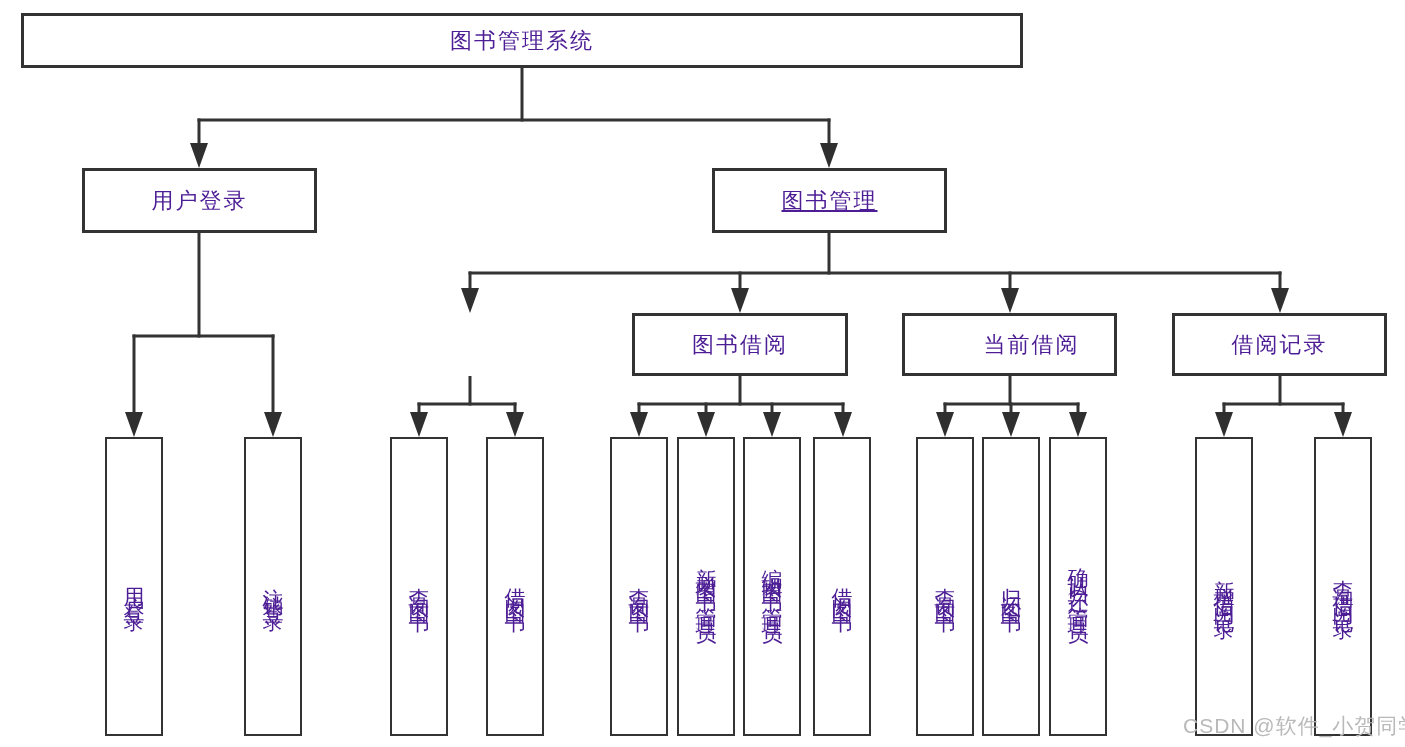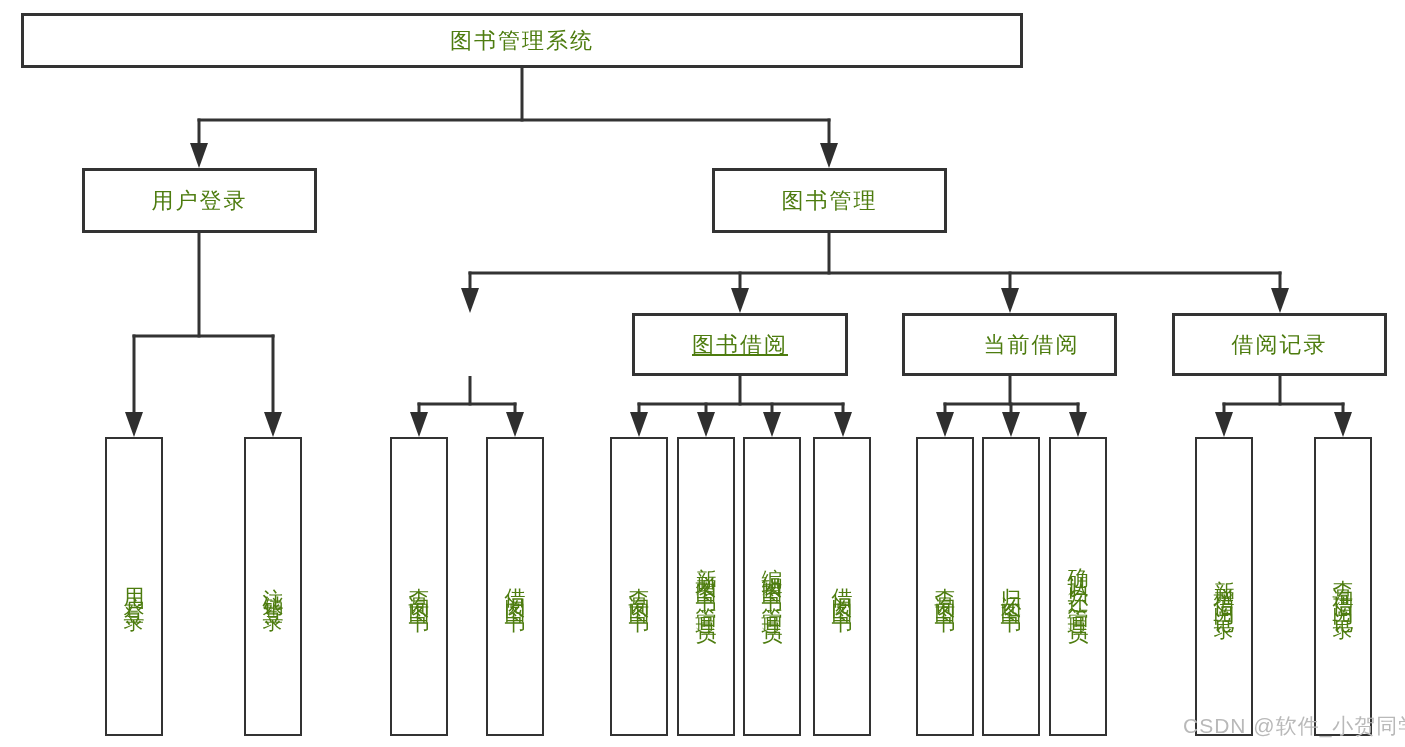--- a/index.html
+++ b/index.html
@@ -22,21 +22,21 @@
     z-index: 0;
   }
   .node {
     position: absolute;
     box-sizing: border-box;
     background: #ffffff;
     border: 3px solid #333333;
     display: flex;
     align-items: center;
     justify-content: center;
-    color: #4d7c0f;
+    color: #4c1d95;
     z-index: 1;
     white-space: nowrap;
   }
   .hnode {
     font-size: 22px;
     letter-spacing: 2px;
   }
   .vnode {
     border-width: 2.5px;
     writing-mode: vertical-rl;
@@ -111,23 +111,23 @@
       <polygon points="1069,412 1087,412 1078,437" fill="#2f2f2f"></polygon>
       <line x1="1224" y1="402.5" x2="1224" y2="421" stroke="#333333" stroke-width="3"></line>
       <polygon points="1215,412 1233,412 1224,437" fill="#2f2f2f"></polygon>
       <line x1="1343" y1="402.5" x2="1343" y2="421" stroke="#333333" stroke-width="3"></line>
       <polygon points="1334,412 1352,412 1343,437" fill="#2f2f2f"></polygon>
     </svg>
 
   <div class="node hnode" style="left:21px; top:13px; width:1002px; height:55px;">图书管理系统</div>
 
   <div class="node hnode" style="left:82px; top:168px; width:235px; height:65px;">用户登录</div>
-  <div class="node hnode" style="left:712px; top:168px; width:235px; height:65px;">图书管理</div>
+  <div class="node hnode" style="left:712px; top:168px; width:235px; height:65px;text-decoration:underline;">图书管理</div>
 
-  <div class="node hnode" style="left:632px; top:313px; width:216px; height:63px;text-decoration:underline;">图书借阅</div>
+  <div class="node hnode" style="left:632px; top:313px; width:216px; height:63px;">图书借阅</div>
   <div class="node hnode" style="left:902px; top:313px; width:215px; height:63px;padding-left:44px;">当前借阅</div>
   <div class="node hnode" style="left:1172px; top:313px; width:215px; height:63px;">借阅记录</div>
 
   <div class="node vnode" style="left:105px; top:437px; width:58px; height:299px;">用户登录</div>
   <div class="node vnode" style="left:244px; top:437px; width:58px; height:299px;">注销登录</div>
 
   <div class="node vnode" style="left:390px; top:437px; width:58px; height:299px;">查询图书</div>
   <div class="node vnode" style="left:486px; top:437px; width:58px; height:299px;">借阅图书</div>
 
   <div class="node vnode" style="left:610px; top:437px; width:58px; height:299px;">查询图书</div>

